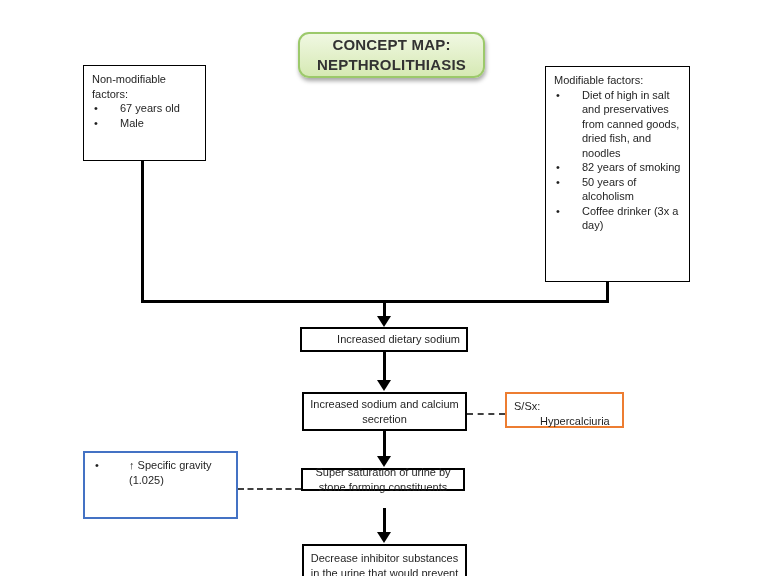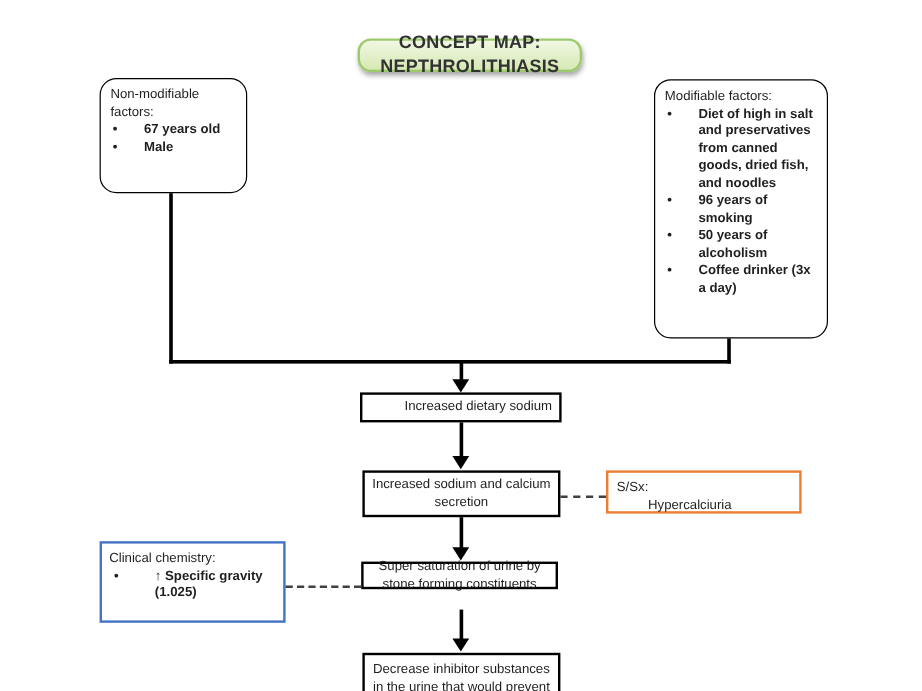--- a/index.html
+++ b/index.html
@@ -10,21 +10,21 @@
     background: #ffffff;
     overflow: hidden;
     font-family: "Liberation Sans", sans-serif;
     color: #1f1f1f;
   }
 
   
   .title-box {
     position: absolute;
     left: 298px; top: 32px;
-    width: 187px; height: 28px;
+    width: 187px; height: 46px;
     box-sizing: border-box;
     border: 2px solid var(--title_border, #9cc96b);
     border-radius: 11px;
     background: linear-gradient(to bottom, var(--title_fill_top, #f0f8e2), var(--title_fill_bottom, #d6e9b4));
     box-shadow: 1px 3px 4px rgba(0,0,0,0.35);
     display: flex;
     flex-direction: column;
     align-items: center;
     justify-content: center;
     text-align: center;
@@ -37,36 +37,36 @@
 
   
   .box {
     position: absolute;
     box-sizing: border-box;
     background: #ffffff;
     border: 2px solid var(--line, #000000);
     font-size: 11px;
     line-height: 14.5px;
   }
-  .box.thin { border-width: 1.5px; border-radius: 14px; }
+  .box.thin { border-width: 1.5px; }
   .box.center {
     display: flex;
     align-items: center;
     justify-content: flex-end;
     text-align: center;
     padding: 3px 6px;
   }
   .box.listy { padding: 6px 6px 0 8px; }
 
   .box.orange { border: 2px solid var(--orange_border, #ed7d31); padding: 5px 6px 0 7px; }
   .box.blue   { border: 2px solid var(--blue_border, #4472c4); padding: 5px 5px 0 6px; }
 
   ul.bullets {
     list-style: none;
-    margin: 0; padding: 0; font-weight: bold;
+    margin: 0; padding: 0;
   }
   ul.bullets li {
     position: relative;
     padding-left: 28px;
   }
   ul.bullets li::before {
     content: "\2022";
     position: absolute;
     left: 2px;
     top: 0;
@@ -116,21 +116,21 @@
     <ul class="bullets">
       <li>67 years old</li>
       <li>Male</li>
     </ul>
   </div>
 
   <div class="box thin listy" style="left:545px; top:66px; width:145px; height:216px;">
     <div>Modifiable factors:</div>
     <ul class="bullets">
       <li>Diet of high in salt and preservatives from canned goods, dried fish, and noodles</li>
-      <li>96 years of smoking</li>
+      <li>82 years of smoking</li>
       <li>50 years of alcoholism</li>
       <li>Coffee drinker (3x a day)</li>
     </ul>
   </div>
 
   <div class="line" style="left:141px; top:161px; width:3px; height:142px;"></div>
   <div class="line" style="left:606px; top:282px; width:3px; height:21px;"></div>
   <div class="line" style="left:141px; top:300px; width:468px; height:3px;"></div>
 
   <div>
@@ -146,32 +146,31 @@
     <div class="arrow-stem" style="left:383px; top:352px; height:29px;"></div>
     <div class="arrow-head" style="left:377px; top:380px;"></div>
   </div>
 
   <div class="box center" style="left:302px; top:392px; width:165px; height:39px;">
     <span>Increased sodium and calcium secretion</span>
   </div>
 
   <div class="dashed" style="left:467px; top:413px; width:38px;"></div>
 
-  <div class="box orange" style="left:505px; top:392px; width:163px; height:36px;">
+  <div class="box orange" style="left:505px; top:392px; width:119px; height:36px;">
     <div>S/Sx:</div>
     <div class="indent2">Hypercalciuria</div>
   </div>
 
   <div>
     <div class="arrow-stem" style="left:383px; top:431px; height:26px;"></div>
     <div class="arrow-head" style="left:377px; top:456px;"></div>
   </div>
 
   <div class="box blue" style="left:83px; top:451px; width:155px; height:68px;">
-    <div>Clinical chemistry:</div>
     <ul class="bullets">
       <li>↑ Specific gravity (1.025)</li>
     </ul>
   </div>
 
   <div class="dashed" style="left:238px; top:488px; width:63px;"></div>
 
   <div class="box center" style="left:301px; top:468px; width:164px; height:23px;">
     <span>Super saturation of urine by stone forming constituents</span>
   </div>

